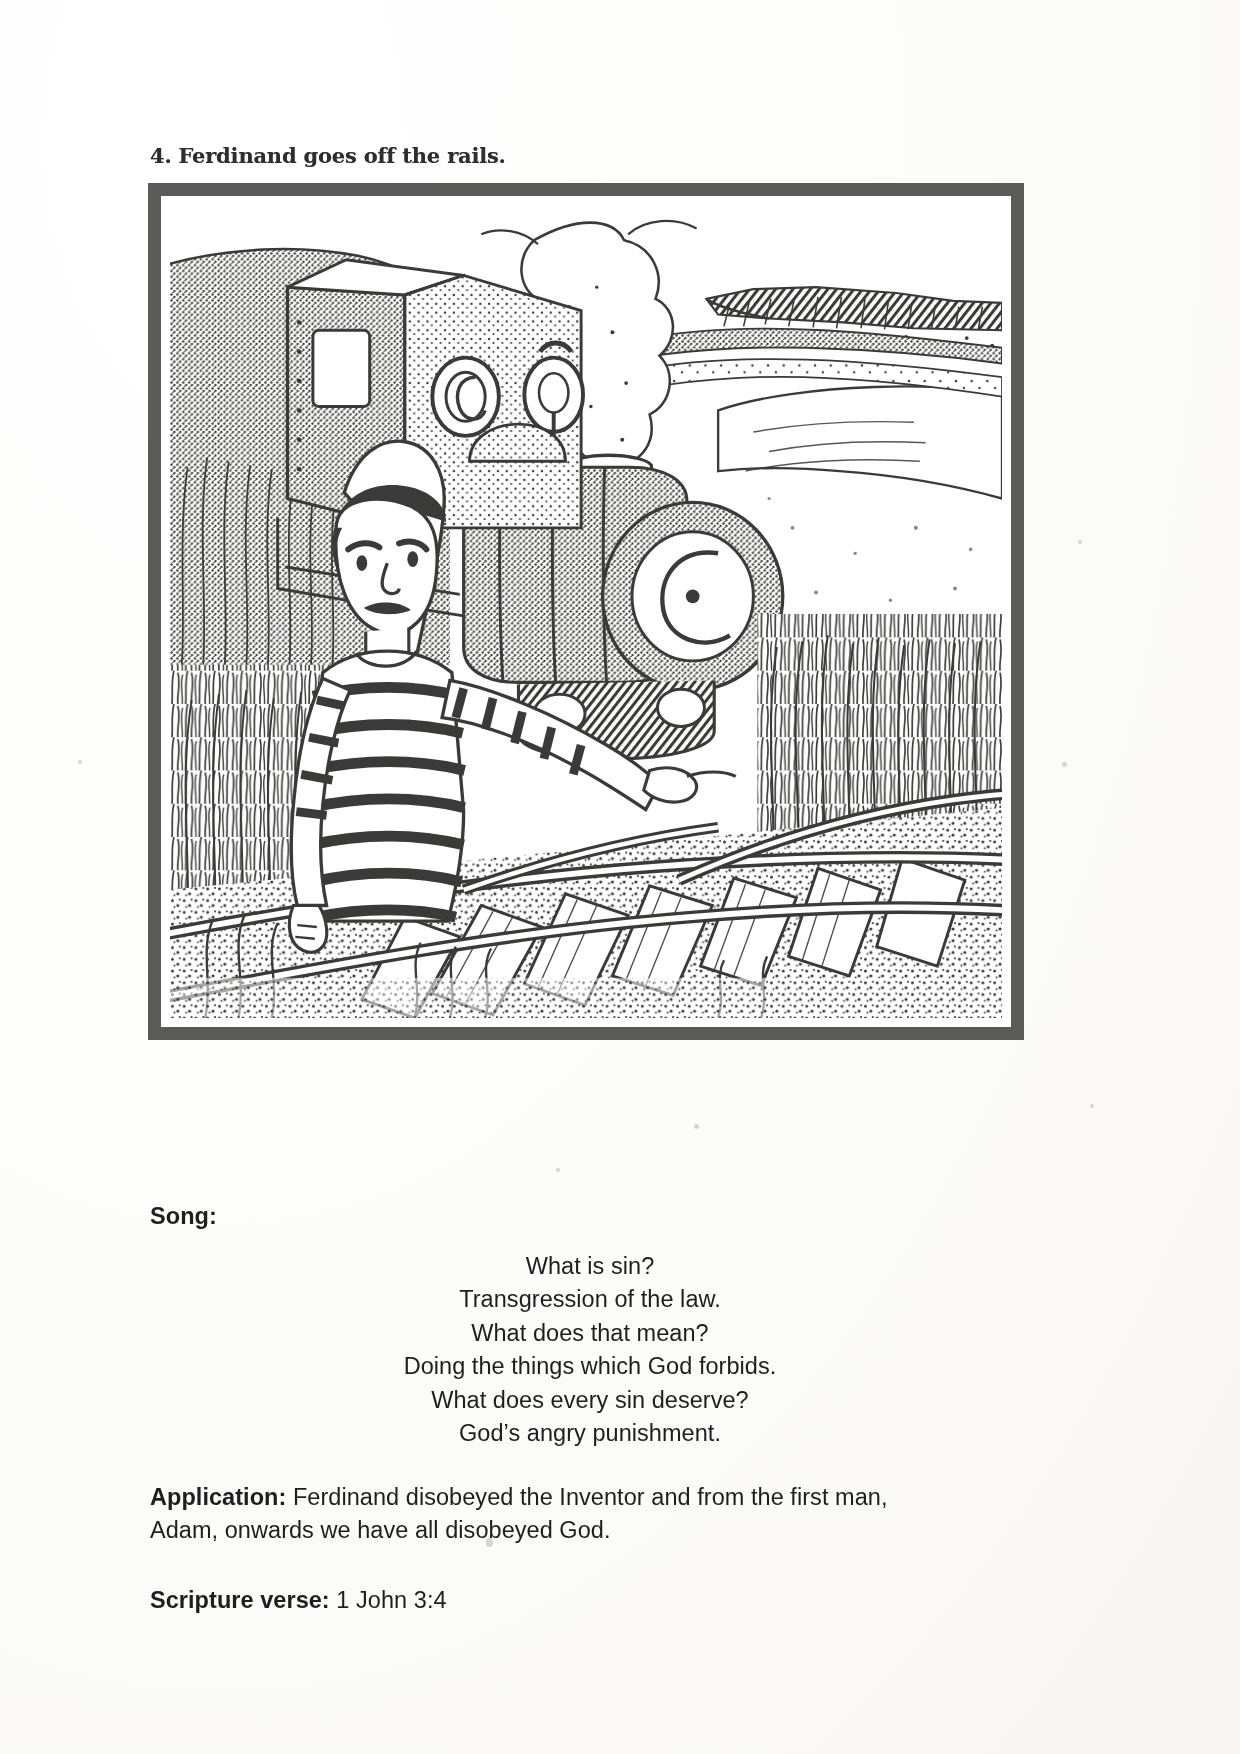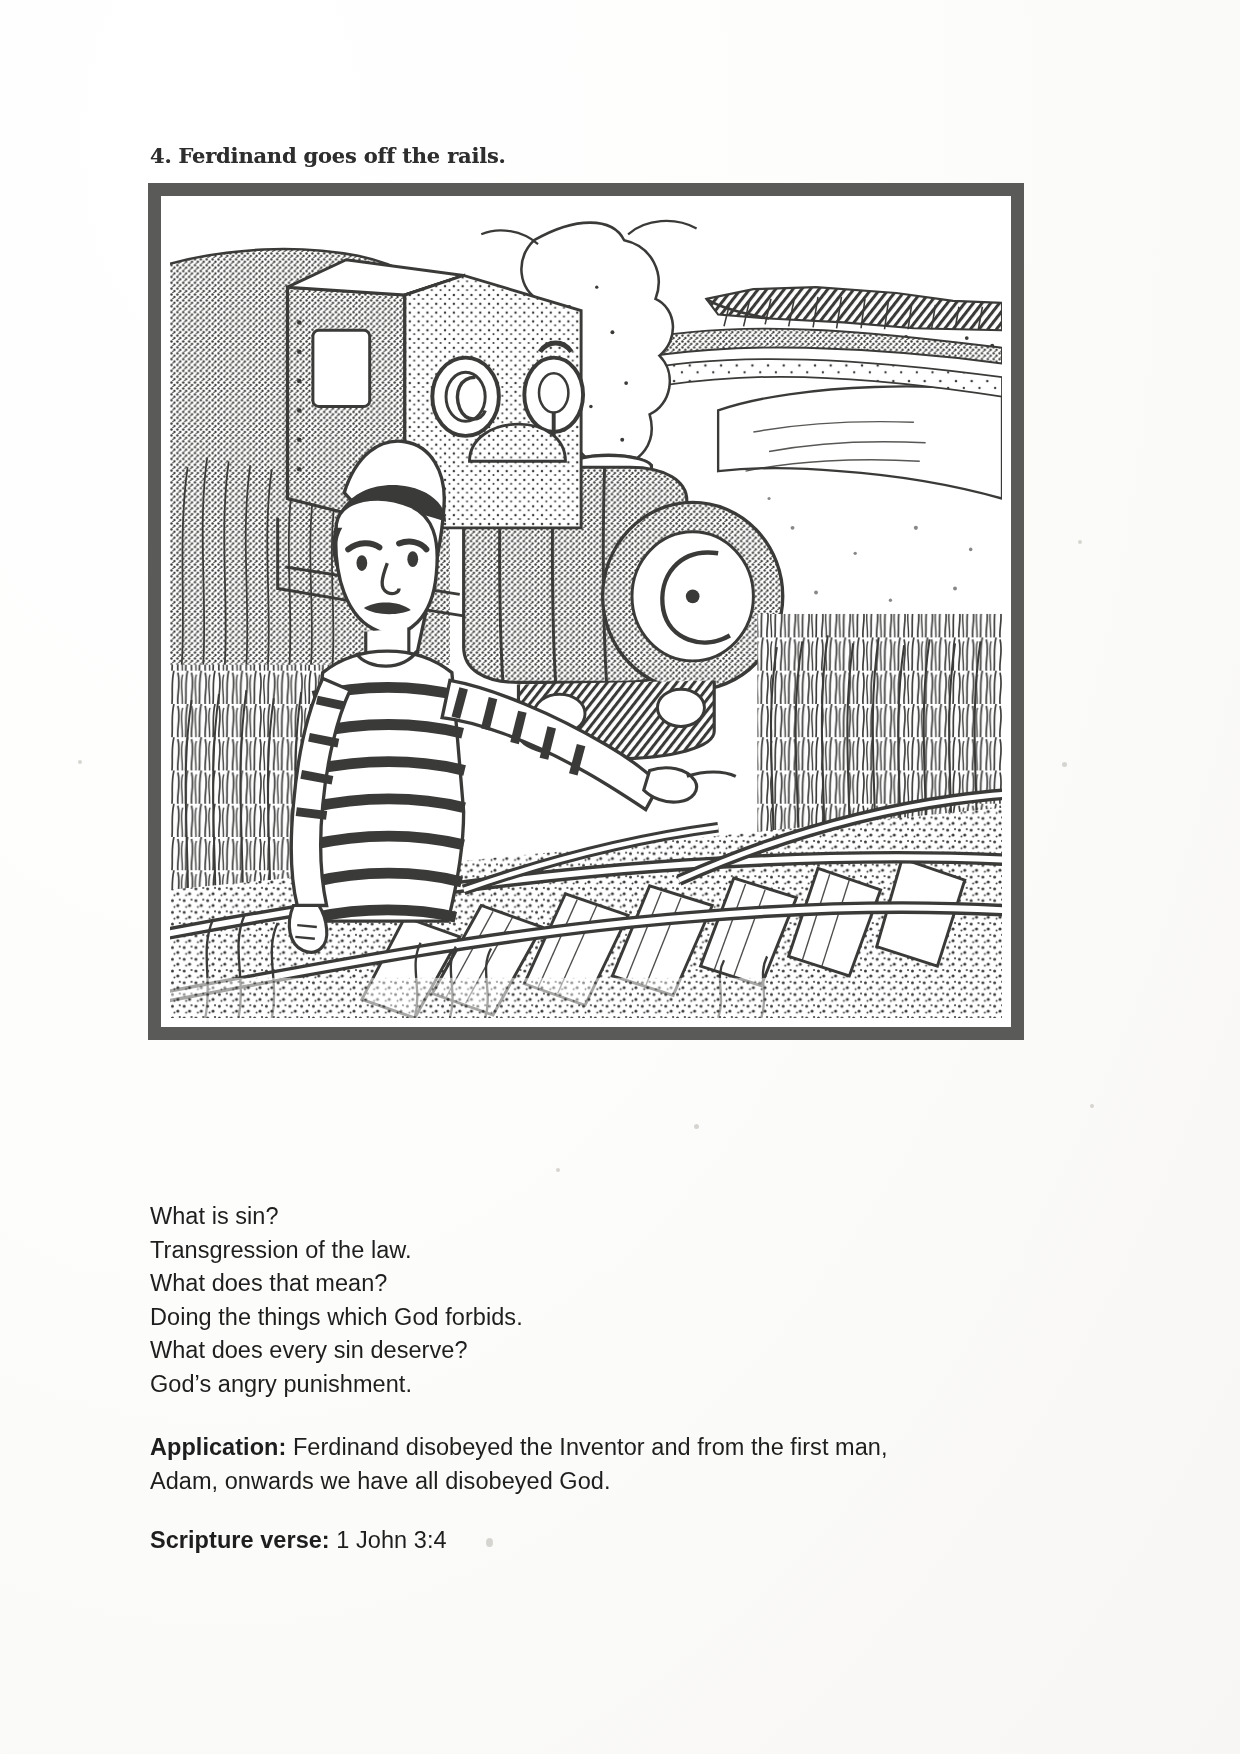--- a/index.html
+++ b/index.html
@@ -68,28 +68,28 @@
     left: 150px;
     top: 1200px;
     width: 880px;
     font-size: 23.5px;
     line-height: 33.5px;
     color: #1e1e1e;
     letter-spacing: 0.05px;
   }
   .lbl { font-weight: 700; text-align: right; }
   .song-title { font-weight: 700; }
-  .song-lines { margin: 0; }
+  .song-lines { margin: 16px; text-align: center; }
   .song-line { display: block; }
 
   .application {
     margin-top: 30px;
     max-width: 790px;
   }
-  .scripture { margin-top: 26px; }
+  .scripture { margin-top: 36px; }
 
   
   .speck {
     position: absolute;
     background: #c9c7c2;
     border-radius: 50%;
     opacity: 0.75;
   }
 </style>
 </head>
@@ -490,20 +490,21 @@
             <circle cx="612" cy="300" r="1.6"></circle>
         </g>
       </g>
     </svg>
   </div>
 </div>
 
 <div class="textblock">
 
   <div class="song">
+    <div class="song-title">Song:</div>
     <div class="song-lines">
       <span class="song-line">What is sin?</span>
       <span class="song-line">Transgression of the law.</span>
       <span class="song-line">What does that mean?</span>
       <span class="song-line">Doing the things which God forbids.</span>
       <span class="song-line">What does every sin deserve?</span>
       <span class="song-line">God’s angry punishment.</span>
     </div>
   </div>
 

